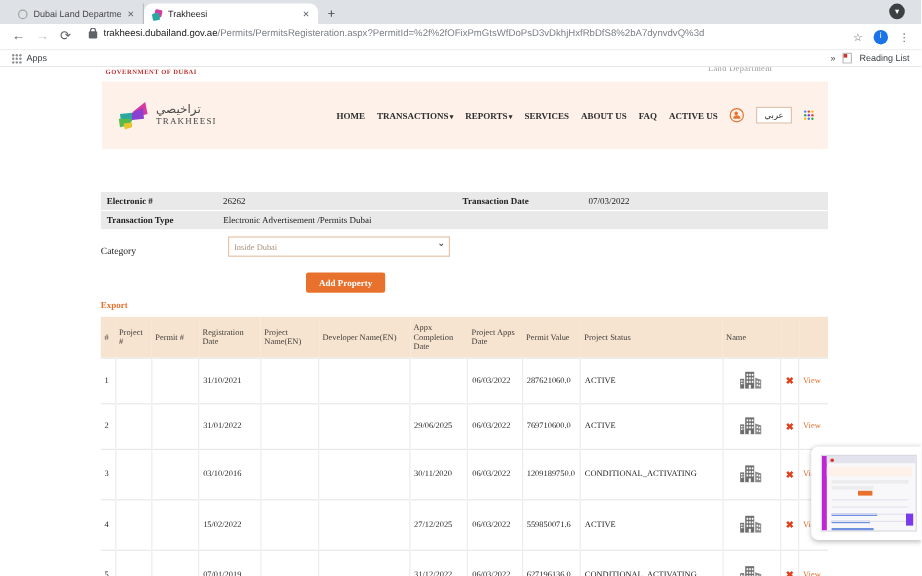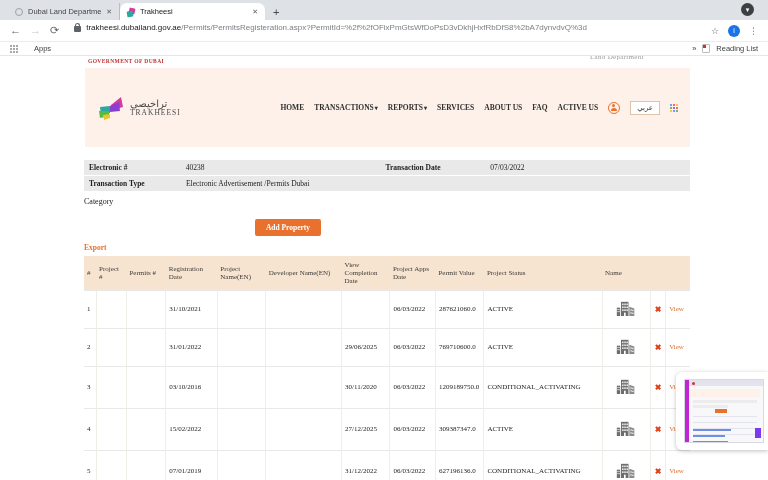--- a/index.html
+++ b/index.html
@@ -40,38 +40,38 @@
   .lock-icon .shackle{position:absolute;left:1px;top:0;width:5px;height:5px;border:1px solid #5f6368;border-bottom:none;border-radius:3px 3px 0 0}
   .lock-icon .bodyp{position:absolute;left:0;top:3.5px;width:7px;height:5.5px;background:#5f6368;border-radius:1px}
   .urltext{white-space:nowrap;overflow:hidden;flex:1}
   .urltext b{font-weight:normal;color:#202124}
   .urltext span{color:#7b7f85}
   .star{font-size:9px;color:#5f6368;cursor:pointer}
   .avatar{width:12px;height:12px;border-radius:50%;background:var(--avatar-blue);color:#fff;font-size:7px;display:flex;align-items:center;justify-content:center;cursor:pointer}
   .kebab{font-size:9px;color:#5f6368;cursor:pointer;letter-spacing:0}
 
   .bookmarks{height:14px;background:#fff;display:flex;align-items:center;padding:0 10px;font-size:7.5px;color:#3c4043;border-bottom:1px solid #e6e6e6}
-  .bm-left{display:flex;align-items:center;gap:16px}
+  .bm-left{display:flex;align-items:center;gap:4px}
   .grid9{display:grid;grid-template-columns:repeat(3,2px);grid-gap:1px}
   .grid9 i{width:2px;height:2px;background:#8a8d91;border-radius:50%}
   .grid9.color i:nth-child(1){background:#4285f4}.grid9.color i:nth-child(2){background:#ea4335}
   .grid9.color i:nth-child(3){background:#fbbc05}.grid9.color i:nth-child(4){background:#34a853}
   .grid9.color i:nth-child(5){background:#7b3ff2}.grid9.color i:nth-child(6){background:#ea4335}
   .grid9.color i:nth-child(7){background:#fbbc05}.grid9.color i:nth-child(8){background:#4285f4}
   .grid9.color i:nth-child(9){background:#34a853}
   .bm-right{margin-left:auto;display:flex;align-items:center;gap:6px}
   .rl-icon{width:8px;height:9px;border:1px solid #b9bcc0;border-radius:1px;position:relative;background:#fff}
   .rl-icon::after{content:"";position:absolute;left:0;top:0;width:3px;height:3px;background:#d93025}
 
   
   .page{position:relative;height:424px;background:#fff;overflow:hidden;font-family:"Liberation Serif",serif;color:#222}
   .gov-line{position:absolute;top:2px;left:88px;font-size:5.5px;font-weight:bold;letter-spacing:.4px;color:var(--gov-red)}
   .ld-line{position:absolute;top:-3px;left:590px;font-size:7px;color:#9a9a9a;letter-spacing:.3px;border-bottom:1px solid #c96a5a;padding-bottom:17px}
 
-  .site-header{position:absolute;top:12px;left:85px;width:605px;height:79px;background:var(--header-pink);display:flex;align-items:center;padding:0 12px}
+  .site-header{position:absolute;top:12px;left:85px;width:605px;height:56px;background:var(--header-pink);display:flex;align-items:center;padding:0 12px}
   .logo{display:flex;align-items:center;gap:5px}
   .logo-text{display:flex;flex-direction:column;line-height:1.1}
   .logo-ar{font-size:10px;color:#4a4a4a}
   .logo-en{font-size:7.5px;letter-spacing:1px;color:#4a4a4a}
   .mainnav{margin-left:auto;display:flex;align-items:center;gap:10px;font-size:7.5px;font-weight:bold;color:#2f2f2f}
   .navitem{cursor:pointer;white-space:nowrap}
   .navitem .caret{font-size:6px;margin-left:1px}
   .user-circle{width:12px;height:12px;border-radius:50%;border:1.5px solid var(--accent-orange);position:relative;cursor:pointer}
   .user-circle::before{content:"";position:absolute;left:3px;top:1.5px;width:3px;height:3px;border-radius:50%;background:var(--accent-orange)}
   .user-circle::after{content:"";position:absolute;left:1.5px;top:5px;width:6px;height:3px;border-radius:3px 3px 0 0;background:var(--accent-orange)}
@@ -218,32 +218,37 @@
             <i></i>
             <i></i>
           </span>
       </nav>
     </div>
 
     <div class="content">
       <div class="info-table">
         <div class="info-row">
           <span class="lbl">Electronic #</span>
-          <span class="val">40238</span>
+          <span class="val">26262</span>
           <span class="lbl2">Transaction Date</span>
           <span class="val">07/03/2022</span>
         </div>
         <div class="info-row">
           <span class="lbl">Transaction Type</span>
           <span class="val" style="width:auto">Electronic Advertisement /Permits Dubai</span>
         </div>
       </div>
 
       <div class="category-row">
         <span class="lbl">Category</span>
+        <div class="selectwrap">
+          <select>
+            <option>Inside Dubai</option>
+          </select>
+        </div>
       </div>
 
       <button class="add-btn">Add Property</button>
       <a class="export-link">Export</a>
 
       <table class="permits">
         <colgroup>
           <col class="col-num">
             <col class="col-proj">
             <col class="col-permit">
@@ -255,25 +260,25 @@
           <col class="col-val">
             <col class="col-status">
             <col class="col-type">
             <col class="col-x">
             <col class="col-view">
         </colgroup>
         <thead>
           <tr>
             <th>#</th>
             <th>Project #</th>
-            <th>Permits #</th>
+            <th>Permit #</th>
             <th>Registration Date</th>
             <th>Project Name(EN)</th>
             <th>Developer Name(EN)</th>
-            <th>View Completion Date</th>
+            <th>Appx Completion Date</th>
             <th>Project Apps Date</th>
             <th>Permit Value</th>
             <th>Project Status</th>
             <th>Name</th>
             <th></th>
             <th></th>
           </tr>
         </thead>
         <tbody id="permits-tbody">
   <tr>
@@ -398,21 +403,21 @@
 
   <tr>
     <td>4</td>
     <td></td>
     <td></td>
     <td>15/02/2022</td>
     <td></td>
     <td></td>
     <td>27/12/2025</td>
     <td>06/03/2022</td>
-    <td>309387347.0</td>
+    <td>559850071.6</td>
     <td>ACTIVE</td>
     <td class="type-cell">
       <svg width="20" height="15" viewBox="0 0 24 18">
         <rect x="1" y="8" width="4" height="10" fill="#6e6e6e"></rect>
         <rect x="1.8" y="9.5" width="1" height="1.4" fill="#fff"></rect>
                   <rect x="3.2" y="9.5" width="1" height="1.4" fill="#fff"></rect>
         <rect x="1.8" y="12" width="1" height="1.4" fill="#fff"></rect>
                   <rect x="3.2" y="12" width="1" height="1.4" fill="#fff"></rect>
         <rect x="6" y="1" width="9" height="17" fill="#6e6e6e"></rect>
         <rect x="7.4" y="3" width="1.6" height="2" fill="#fff"></rect>

